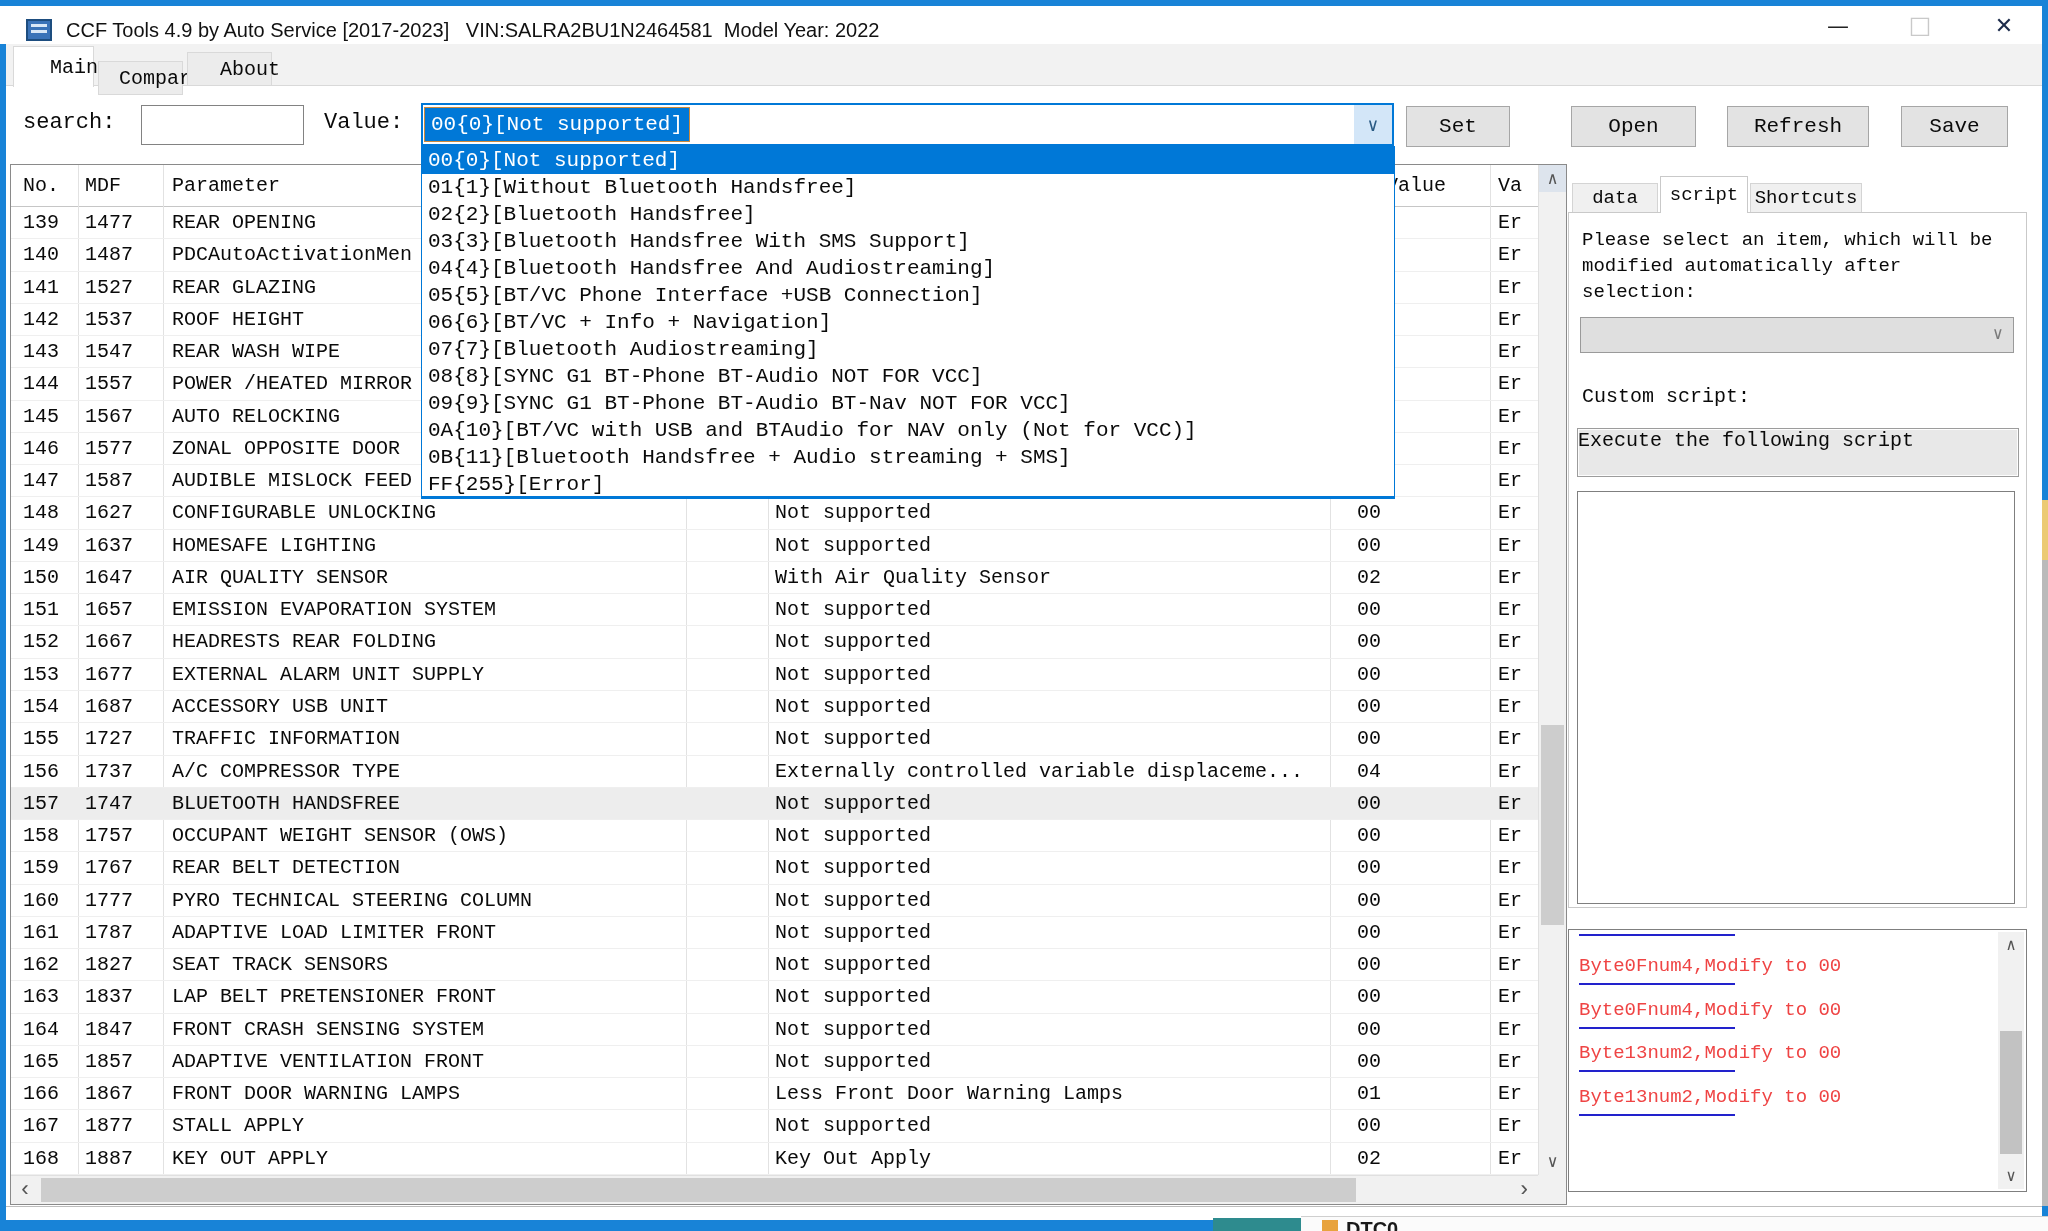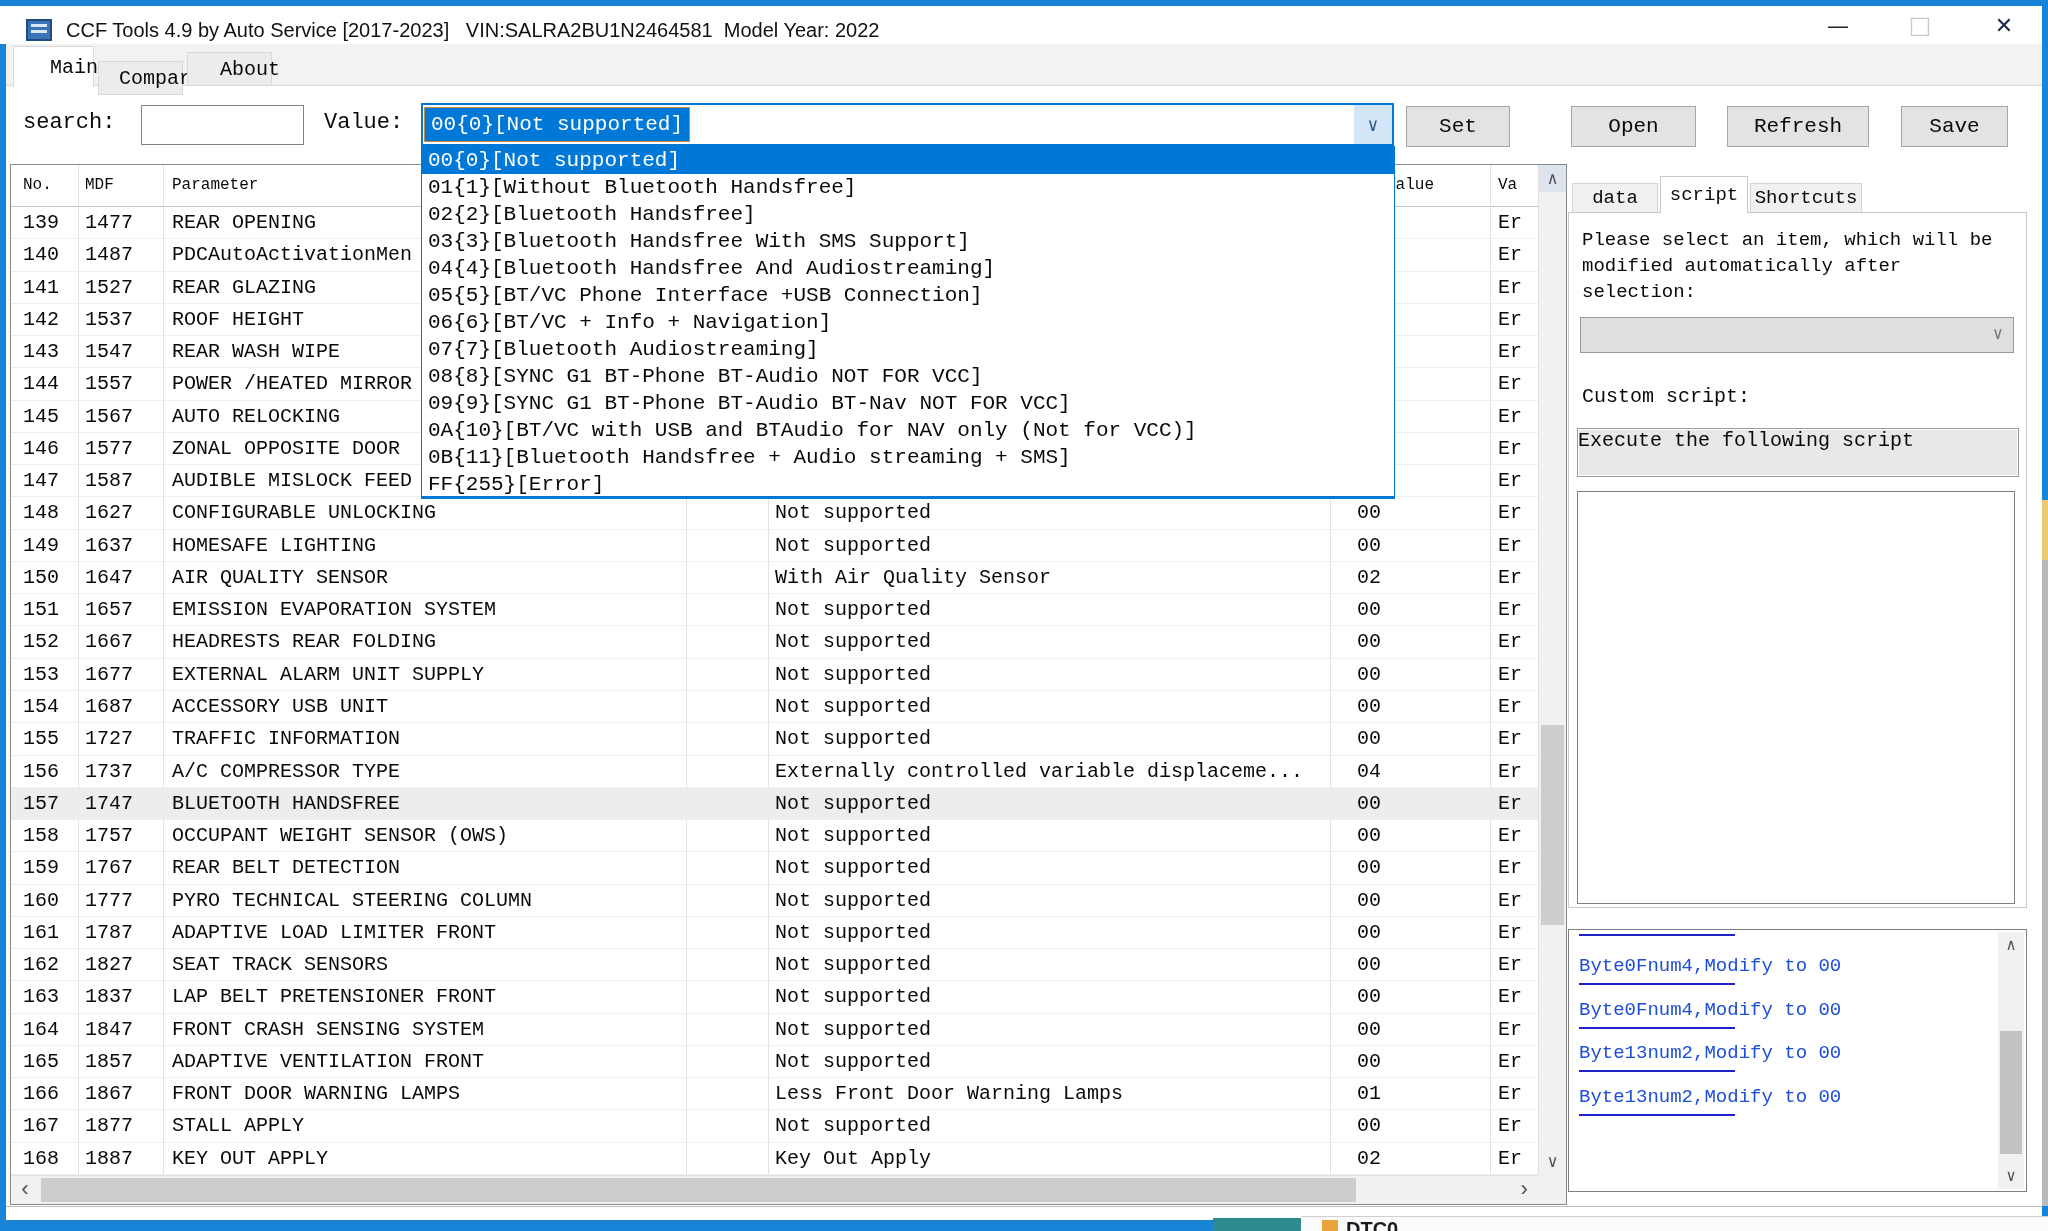--- a/index.html
+++ b/index.html
@@ -36,21 +36,21 @@
   .combo-btn{position:absolute;right:0;top:0;width:38px;height:39px;background:#d3e6f8;display:flex;align-items:center;justify-content:center;color:#2b5b84;font-size:18px;}
   .btn{background:#e3e3e3;border:1px solid #a6a6a6;box-sizing:border-box;display:flex;align-items:center;justify-content:center;font-size:21px;white-space:pre;cursor:default;}
   .btn-set{position:absolute;left:1406px;top:106px;width:104px;height:41px;}
   .btn-open{position:absolute;left:1571px;top:106px;width:125px;height:41px;font-family:Liberation Mono, monospace;}
   .btn-refresh{position:absolute;left:1727px;top:106px;width:142px;height:41px;}
   .btn-save{position:absolute;left:1901px;top:106px;width:107px;height:41px;}
 
   
   .table{position:absolute;left:10px;top:164px;width:1557px;height:1041px;border:1px solid #8a8a8a;background:#fff;box-sizing:border-box;overflow:hidden;}
   .thead{position:absolute;left:0;top:0;right:28px;height:41px;border-bottom:1px solid #c6c6c6;}
-  .hcell{position:absolute;top:0;line-height:41px;font-size:16px;white-space:pre;}
+  .hcell{position:absolute;top:0;line-height:41px;font-size:20px;white-space:pre;}
   .c-no{left:12px;} .c-mdf{left:74px;} .c-param{left:161px;} .c-desc{left:764px;} .c-val{left:1346px;} .c-extra{left:1487px;}
   .hval{left:1375px;}
   .tdiv{position:absolute;top:0;bottom:29px;width:1px;background:#e2e2e2;}
   .d1{left:67px;} .d2{left:152px;} .d3{left:675px;} .d4{left:757px;} .d5{left:1319px;} .d6{left:1479px;}
   .tbody{position:absolute;left:0;top:42px;right:28px;bottom:29px;overflow:hidden;}
   .trow{position:relative;height:32.27px;border-bottom:1px solid #efefef;box-sizing:border-box;}
   .trow.hl{background:#ededed;}
   .cell{position:absolute;top:0;line-height:31px;font-size:20px;white-space:pre;}
 
   .vscroll{position:absolute;top:0;right:0;width:28px;bottom:29px;background:#f1f1f1;border-left:1px solid #e0e0e0;box-sizing:border-box;}
@@ -79,21 +79,21 @@
   .rp-select{position:absolute;left:11px;top:104px;width:434px;height:36px;background:#dfdfdf;border:1px solid #9a9a9a;box-sizing:border-box;}
   .rp-chevron{position:absolute;right:10px;top:5px;font-size:17px;color:#7a7a7a;}
   .rp-custom{position:absolute;left:13px;top:172px;font-size:20px;white-space:pre;}
   .rp-exec{position:absolute;left:8px;top:215px;width:440px;height:47px;background:#e8e8e8;border:1px solid #9c9c9c;box-shadow:inset 0 0 0 1px #fdfdfd;font-size:20px;}
   .rp-script{position:absolute;left:8px;top:278px;width:438px;height:413px;background:#fff;border:1px solid #7f7f7f;box-sizing:border-box;}
 
   .linksbox{position:absolute;left:1568px;top:929px;width:459px;height:263px;border:1px solid #7f7f7f;background:#fff;box-sizing:border-box;overflow:hidden;}
   .topline{position:absolute;left:10px;top:4px;width:156px;height:2px;background:#2222cc;}
   .linkslist{position:absolute;left:10px;top:26px;right:36px;}
   .slink{position:relative;height:43.5px;}
-  .slink-text{font-size:19px;line-height:20px;color:#1d4ed8;white-space:pre;}
+  .slink-text{font-size:19px;line-height:20px;color:#ef4444;white-space:pre;}
   .slink::after{content:"";position:absolute;left:0;top:27px;width:156px;height:2px;background:#2222cc;}
   .ls-scroll{position:absolute;top:2px;bottom:2px;right:2px;width:26px;background:#f1f1f1;}
   .ls-arrow{position:absolute;left:0;width:26px;height:26px;display:flex;align-items:center;justify-content:center;font-size:16px;color:#555;}
   .ls-arrow.up{top:0;} .ls-arrow.down{bottom:0;}
   .ls-thumb{position:absolute;left:2px;width:22px;top:99px;height:123px;background:#c2c2c2;}
 
   
   .statusline{position:absolute;left:6px;top:1206px;width:2036px;height:1px;background:#bdbdbd;}
   .tb-blue{position:absolute;left:0;top:1220px;width:1213px;height:11px;background:#1883d7;}
   .tb-teal{position:absolute;left:1213px;top:1218px;width:88px;height:13px;background:#2e8b8e;}

